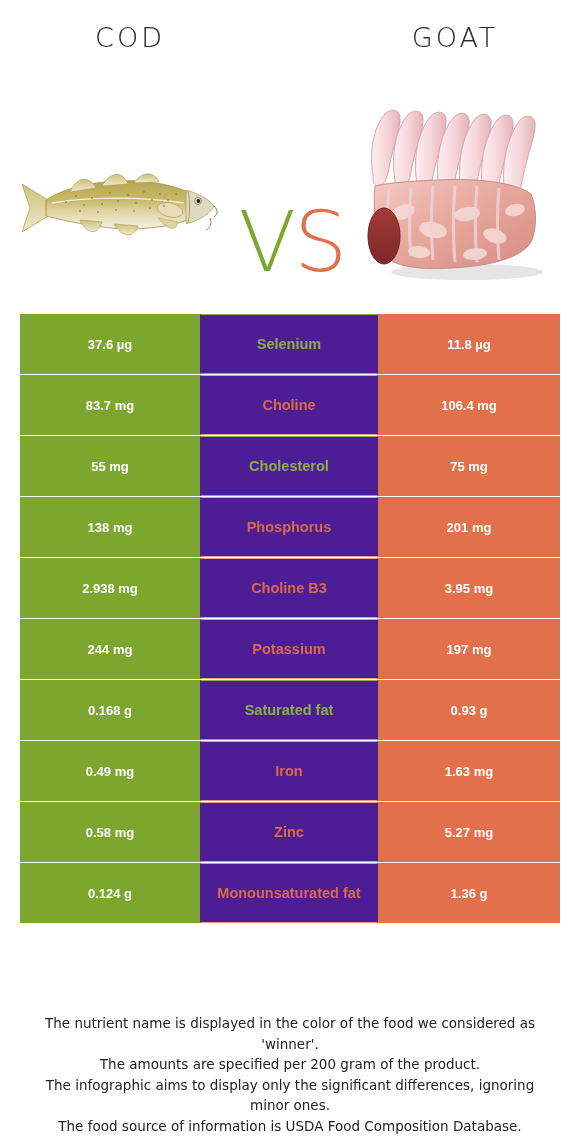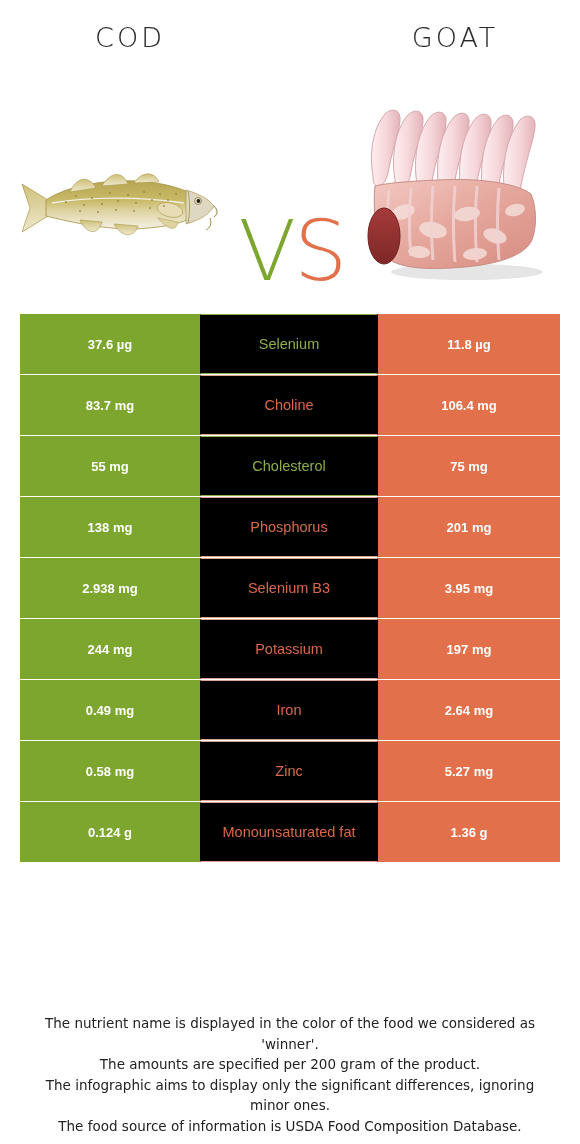--- a/index.html
+++ b/index.html
@@ -27,21 +27,21 @@
   .title.left{left:30px;width:200px;}
   .title.right{left:355px;width:200px;}
 
   
   .hero{position:absolute;top:70px;left:0;width:580px;height:230px;}
 
   .hero-left{position:absolute;left:18px;top:78px;width:210px;height:110px;}
   .hero-right{position:absolute;left:355px;top:20px;width:210px;height:195px;}
 
   .vs{
-    position:absolute;left:228px;top:138px;
+    position:absolute;left:228px;top:129px;
     width:128px;height:92px;
     font-size:84px;line-height:86px;
     font-weight:300;
     font-family:"DejaVu Sans", sans-serif;
     letter-spacing:-2px;
     text-align:center;
   }
   .vs .v{color:#7da62f;}
   .vs .s{color:#e2704b;}
 
@@ -60,23 +60,23 @@
     font-weight:600;
     box-sizing:border-box;
   }
   .cell-left{
     width:180px;
     background:#7da62f;
     color:#ffffff;
   }
   .cell-mid{
     width:178px;
-    background:#000000;
+    background:#4c1d95;
     font-size:14.5px;
-    font-weight:400;
+    font-weight:700;
     border-top:1px solid transparent;
     border-bottom:1px solid transparent;
     border-left:1px solid transparent;
     border-right:1px solid transparent;
   }
   .cell-right{
     width:182px;
     background:#e2704b;
     color:#ffffff;
   }
@@ -259,32 +259,37 @@
         <div class="cell cell-mid">Cholesterol</div>
         <div class="cell cell-right">75 mg</div>
       </div>
       <div class="row win-orange">
         <div class="cell cell-left">138 mg</div>
         <div class="cell cell-mid">Phosphorus</div>
         <div class="cell cell-right">201 mg</div>
       </div>
       <div class="row win-orange">
         <div class="cell cell-left">2.938 mg</div>
-        <div class="cell cell-mid">Selenium B3</div>
+        <div class="cell cell-mid">Choline B3</div>
         <div class="cell cell-right">3.95 mg</div>
       </div>
       <div class="row win-orange">
         <div class="cell cell-left">244 mg</div>
         <div class="cell cell-mid">Potassium</div>
         <div class="cell cell-right">197 mg</div>
       </div>
+      <div class="row win-green">
+        <div class="cell cell-left">0.168 g</div>
+        <div class="cell cell-mid">Saturated fat</div>
+        <div class="cell cell-right">0.93 g</div>
+      </div>
       <div class="row win-orange">
         <div class="cell cell-left">0.49 mg</div>
         <div class="cell cell-mid">Iron</div>
-        <div class="cell cell-right">2.64 mg</div>
+        <div class="cell cell-right">1.63 mg</div>
       </div>
       <div class="row win-orange">
         <div class="cell cell-left">0.58 mg</div>
         <div class="cell cell-mid">Zinc</div>
         <div class="cell cell-right">5.27 mg</div>
       </div>
       <div class="row win-orange">
         <div class="cell cell-left">0.124 g</div>
         <div class="cell cell-mid">Monounsaturated fat</div>
         <div class="cell cell-right">1.36 g</div>

